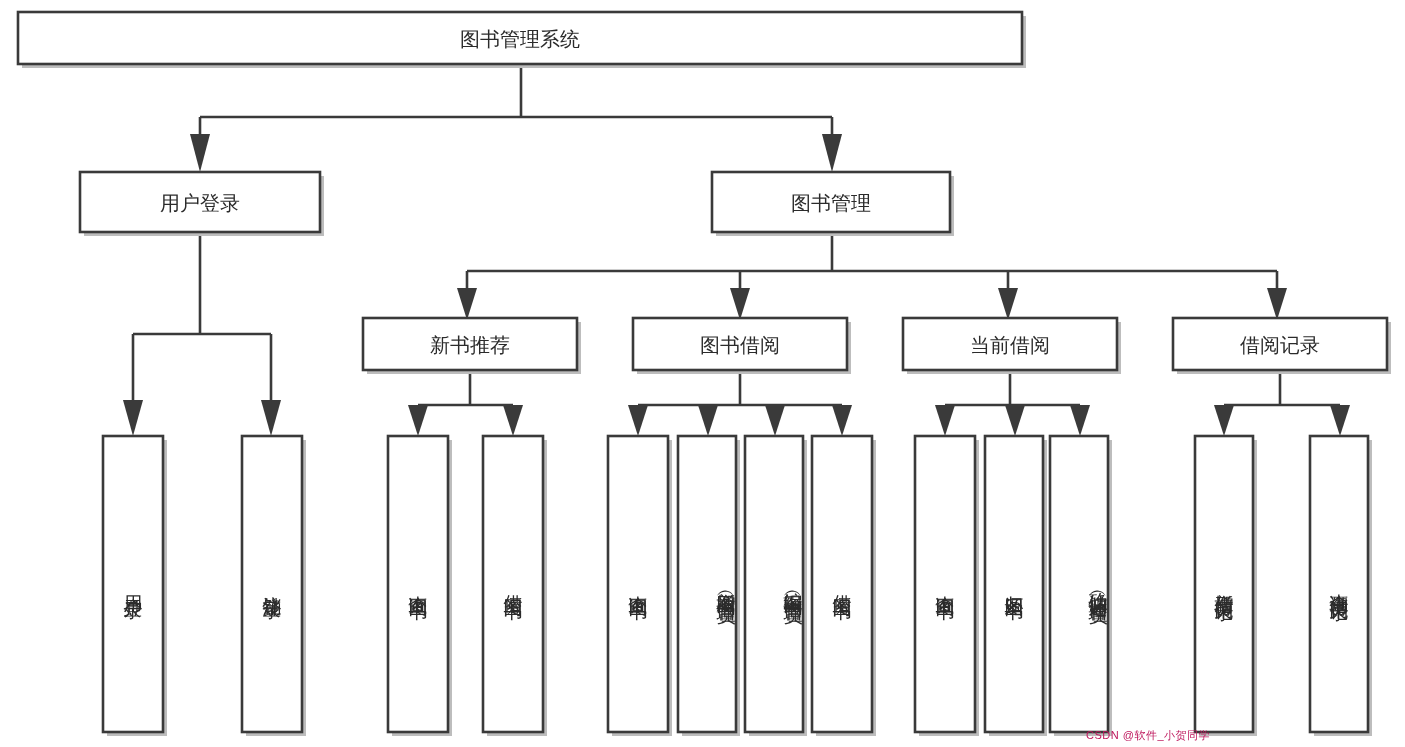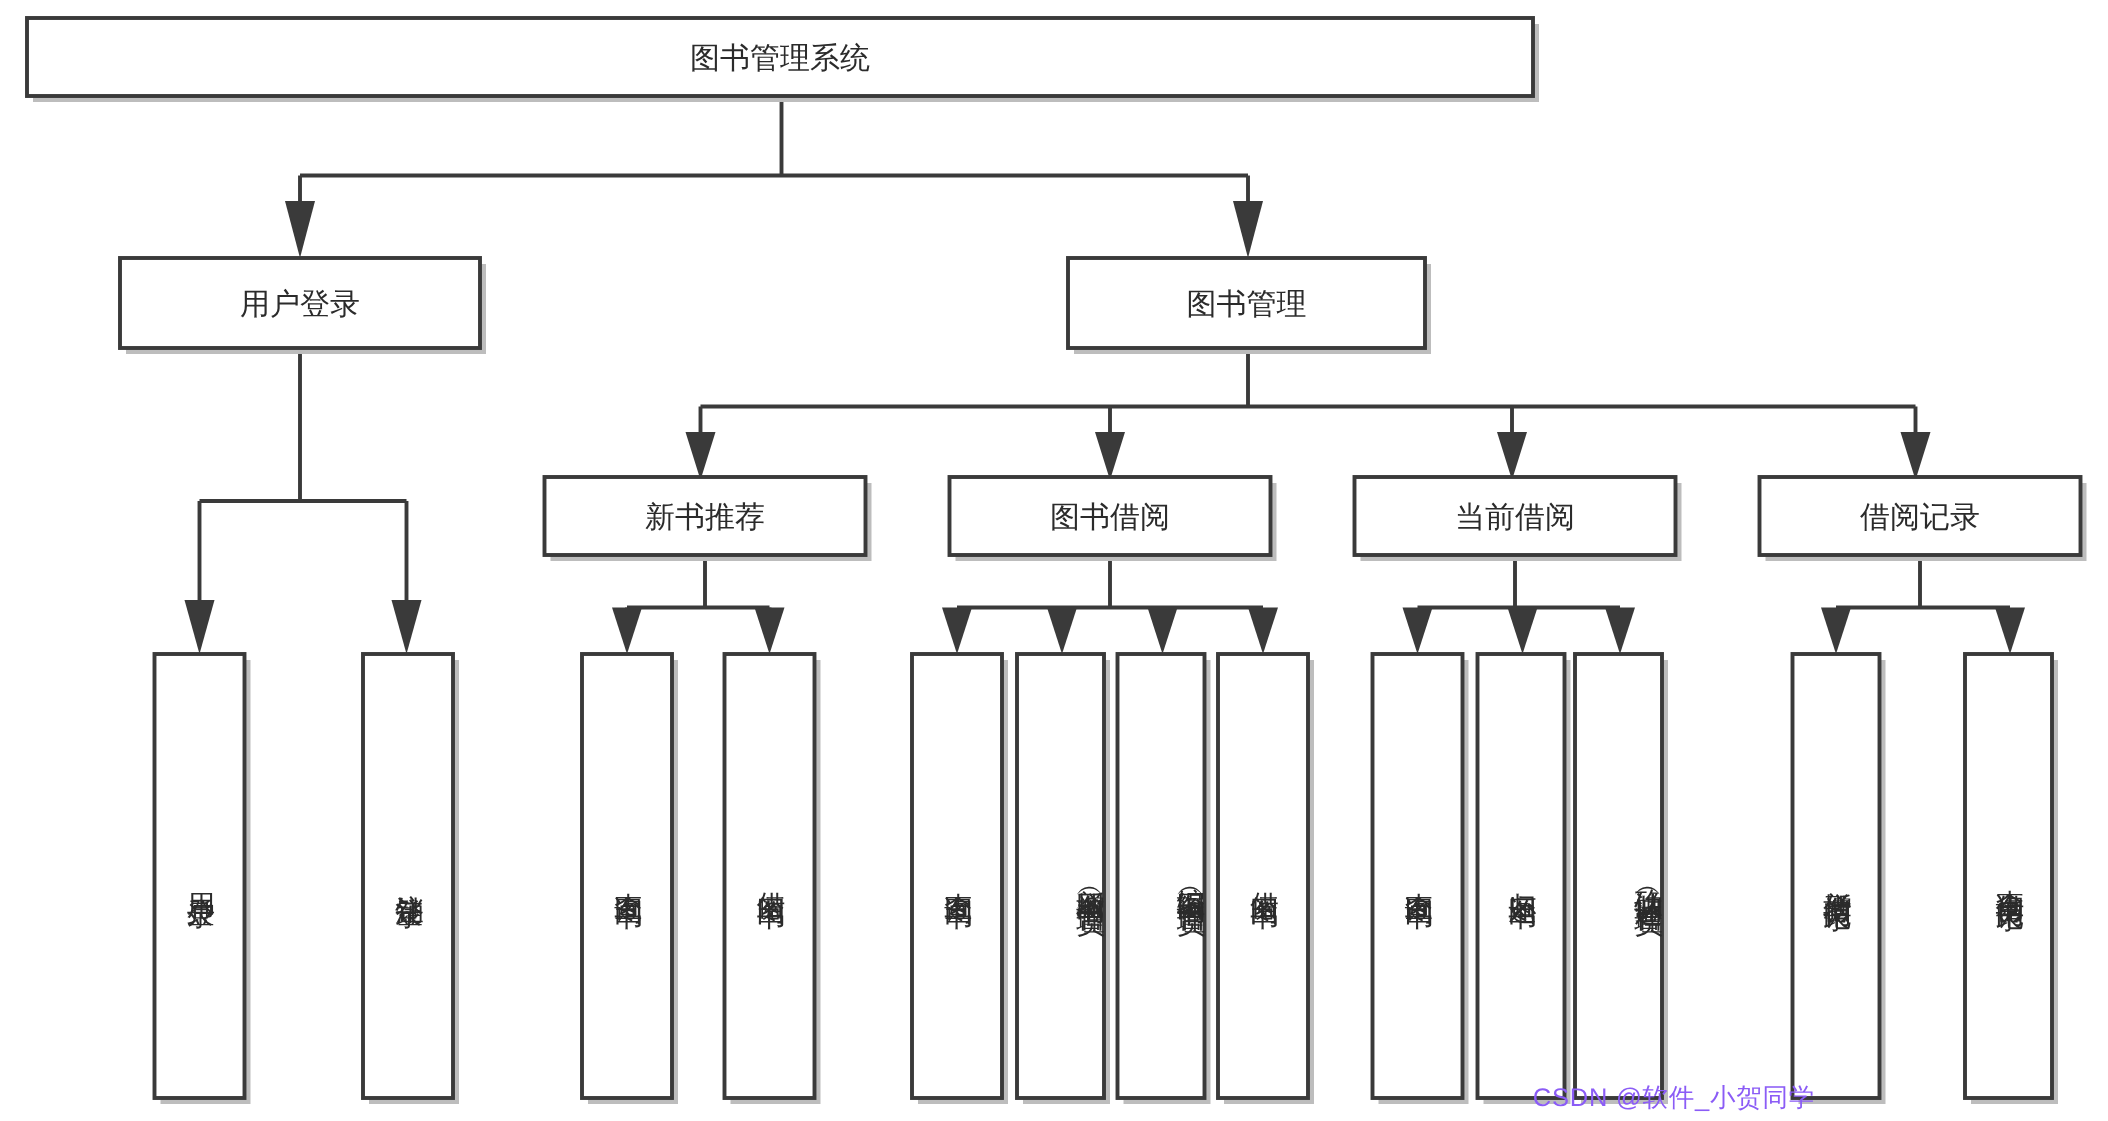--- a/index.html
+++ b/index.html
@@ -63,22 +63,22 @@
     align-items: center;
     justify-content: center;
     white-space: nowrap;
     user-select: none;
   }
   .watermark {
     position: absolute;
     right: 8px;
     bottom: 4px;
     font-family: "Liberation Sans", "DejaVu Sans", sans-serif;
-    font-size: 17px;
-    color: #8b5cf6;
+    font-size: 11px;
+    color: #be185d;
     letter-spacing: 0.5px;
     white-space: nowrap;
   }
 </style>
 </head>
 <body>
 
 <div id="diagram-root">
 
   <svg id="tree-svg" viewBox="0 0 1405 747">

